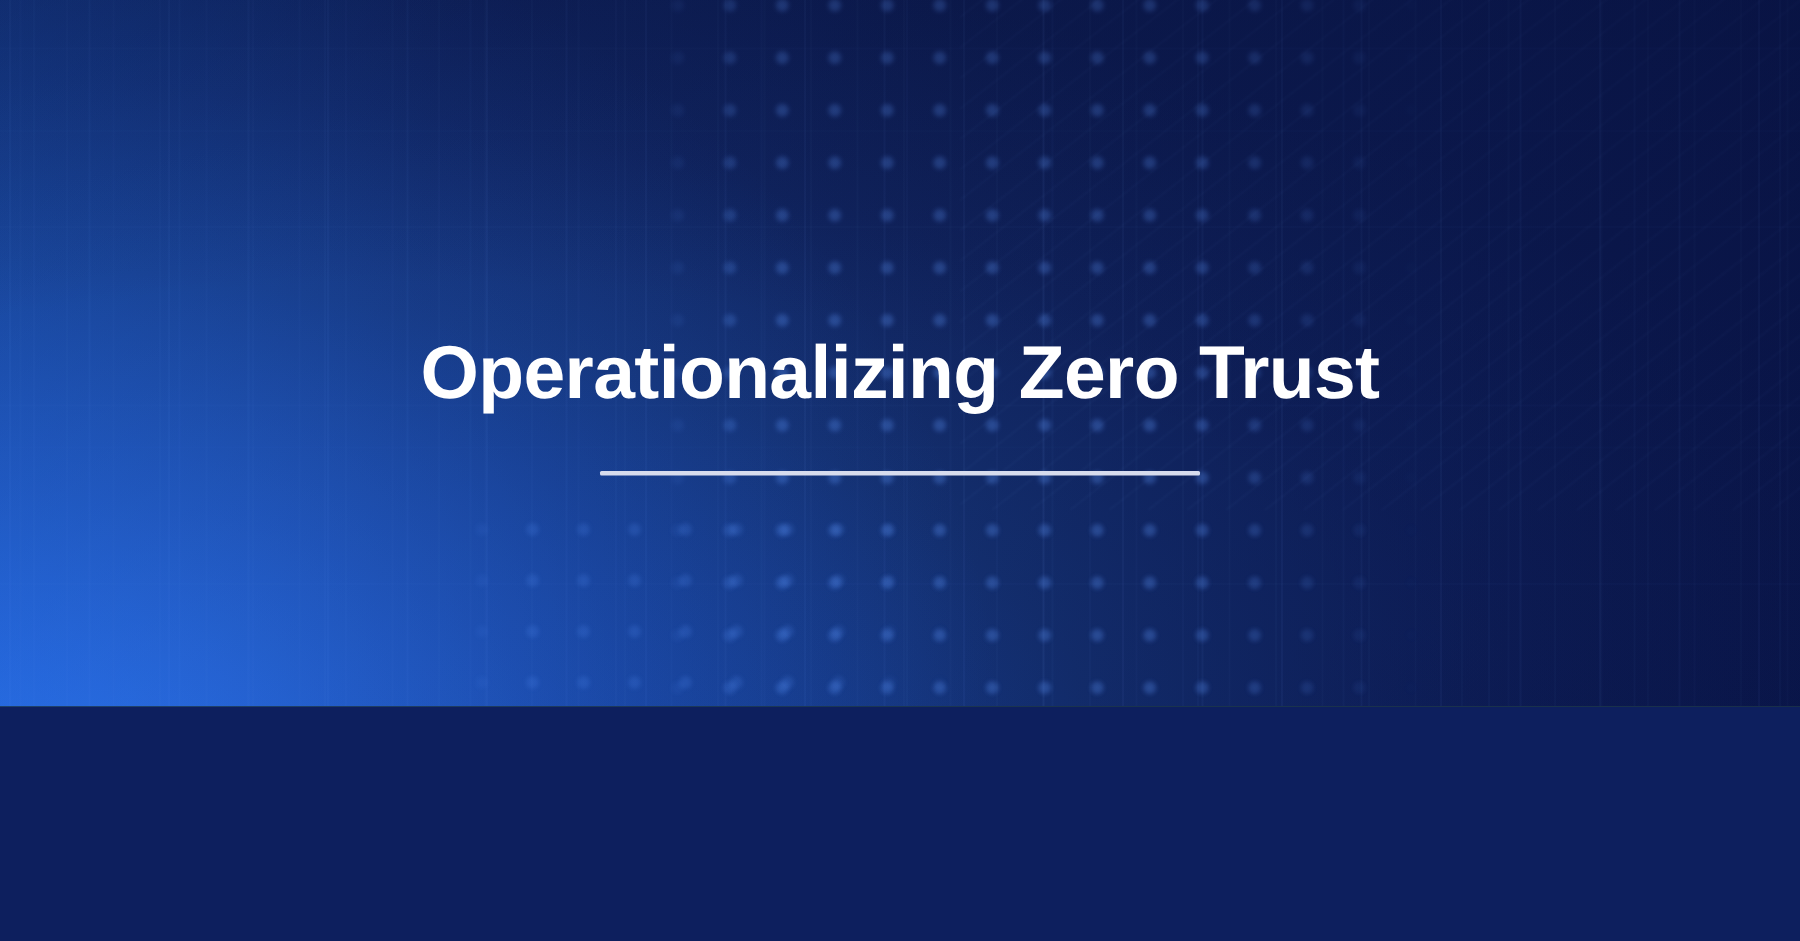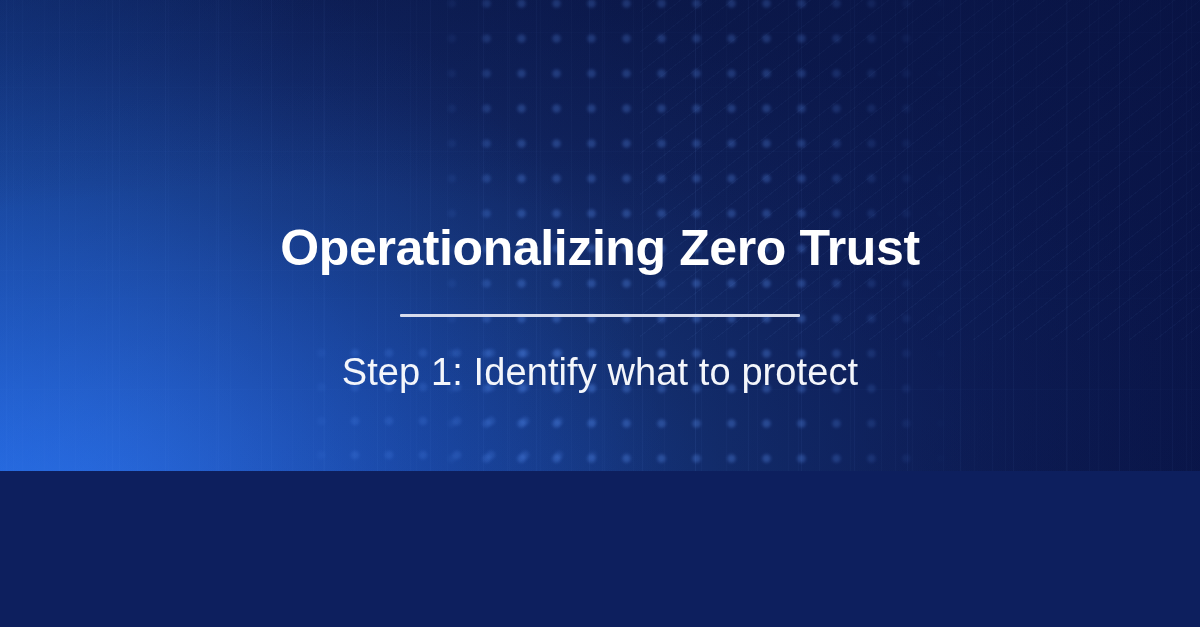--- a/index.html
+++ b/index.html
@@ -180,17 +180,16 @@
   <div class="bg-dots second"></div>
   <div class="bg-glow"></div>
   <div class="bg-vignette"></div>
 
   <div class="content">
 
     <div class="title">Operationalizing Zero Trust</div>
 
     <div class="divider"></div>
 
-    <div class="subtitle">Step 1: Identify what to protect</div>
 
 
   </div>
 </div>
 
 </body></html>

